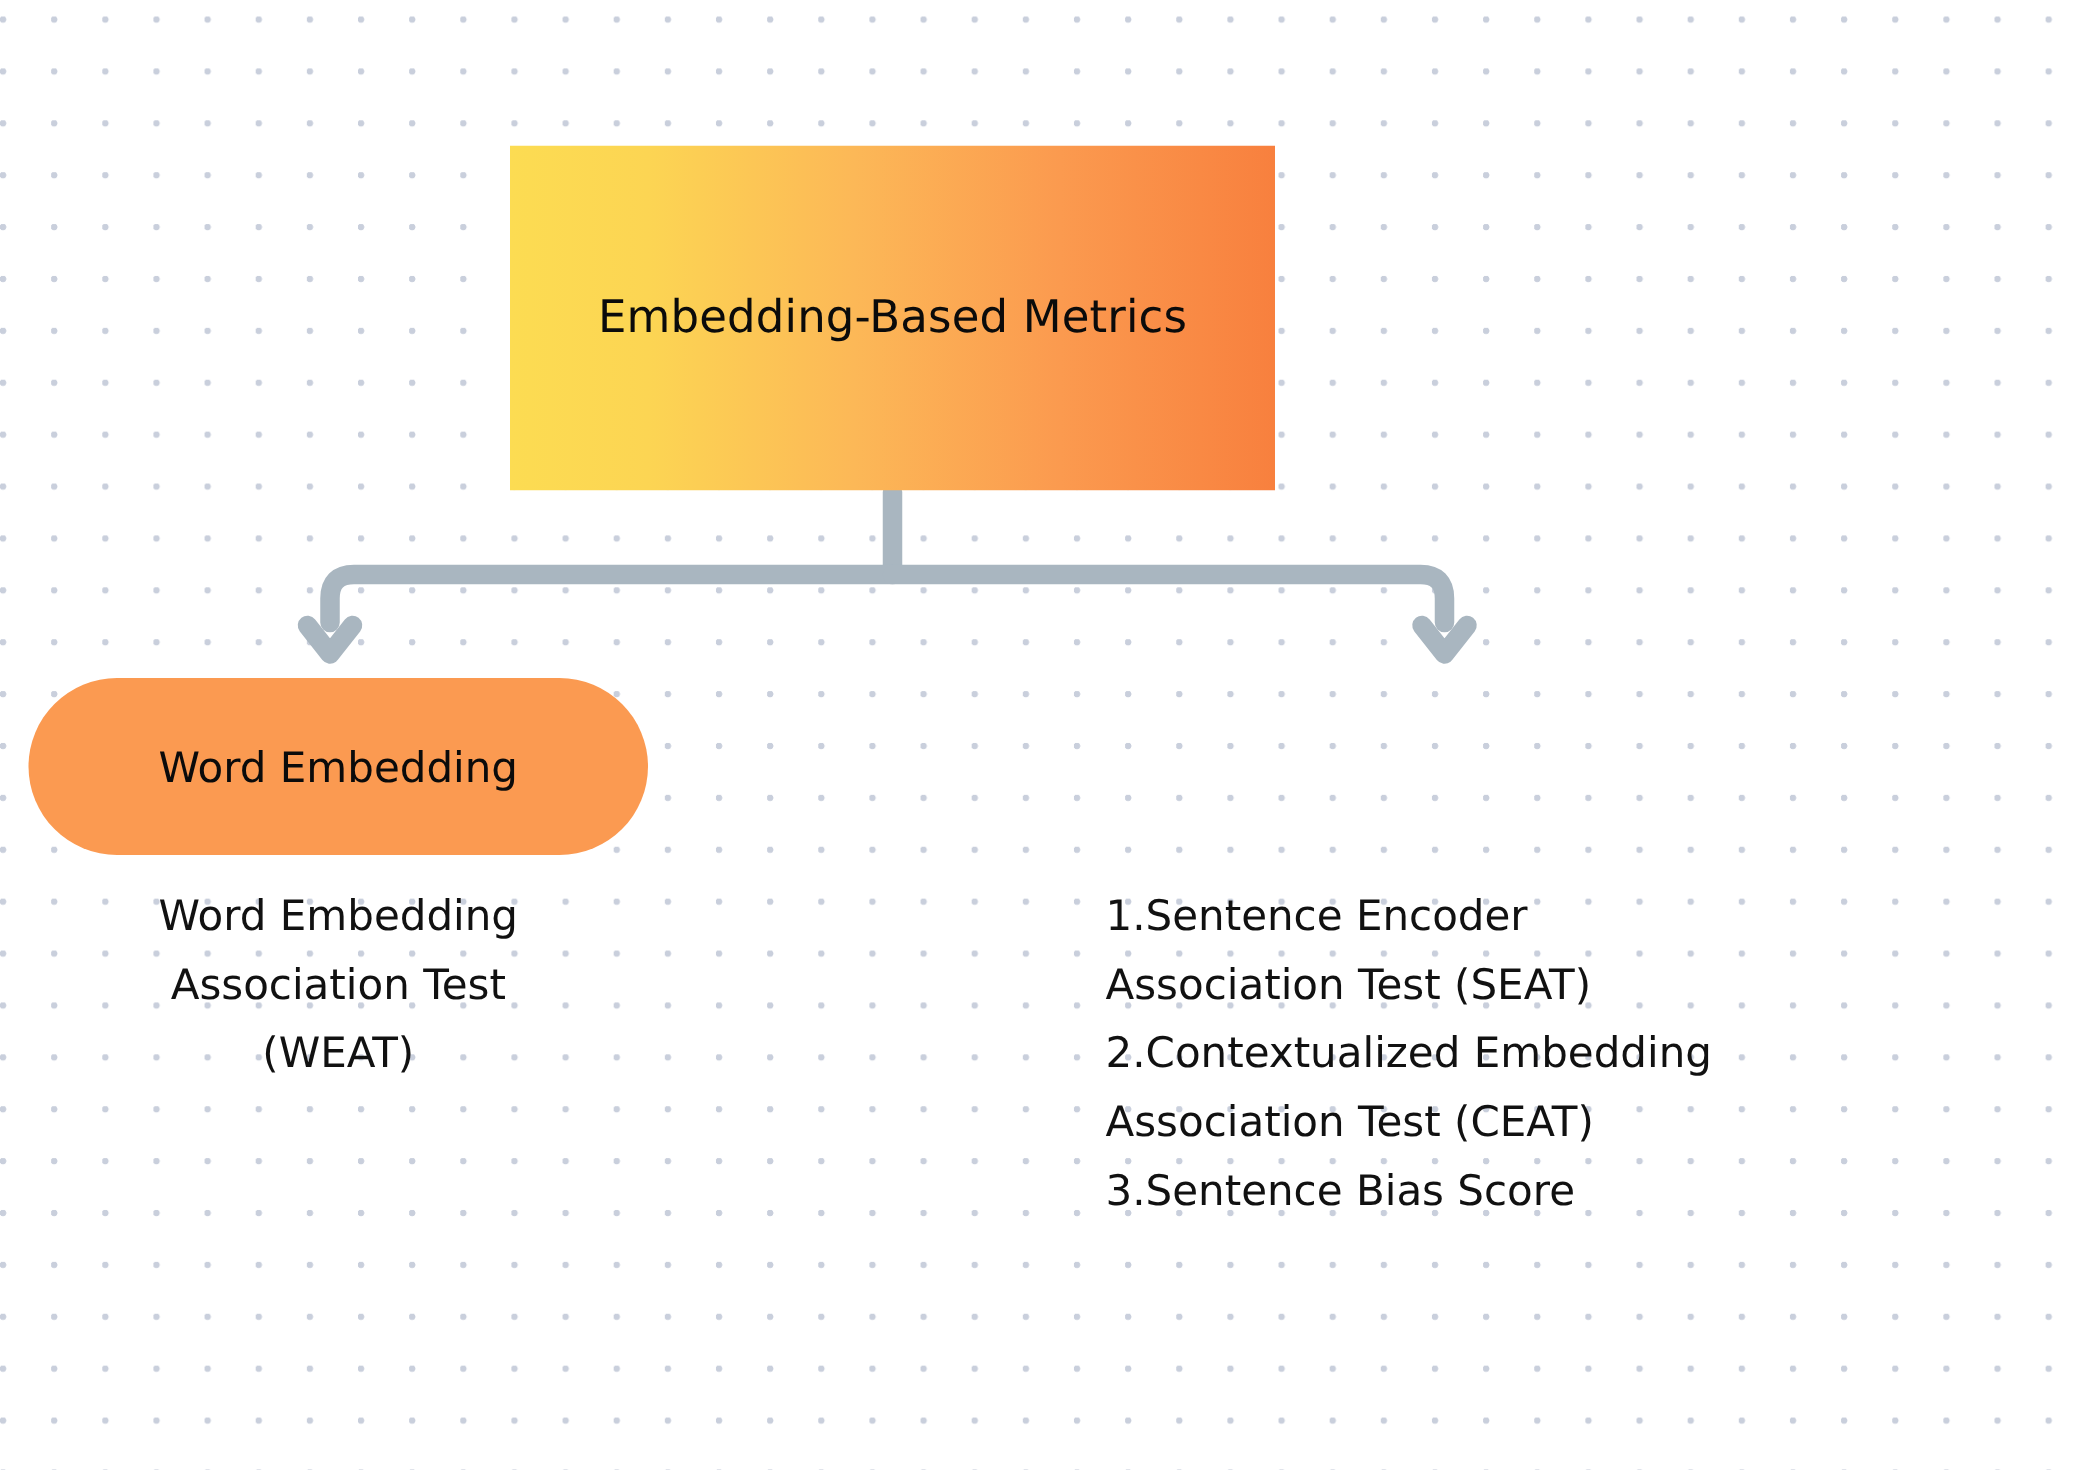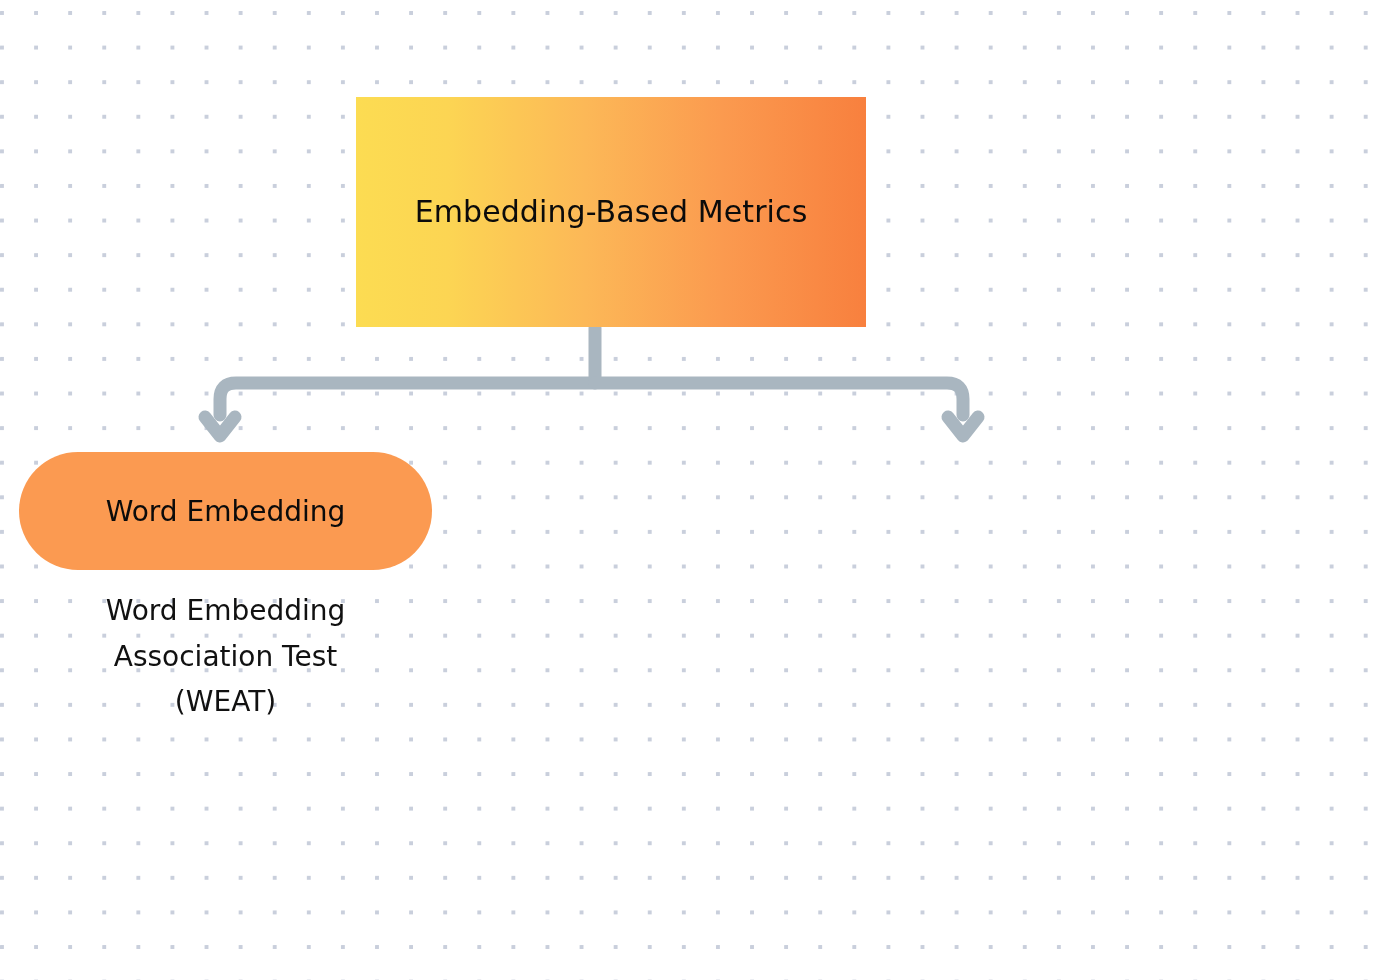--- a/index.html
+++ b/index.html
@@ -21,21 +21,21 @@
     background-color: #ffffff;
     background-image: radial-gradient(circle at 2px 2px, #c9cfdc 2.1px, rgba(255,255,255,0) 2.4px);
     background-size: 34.1px 34.6px;
     background-position: 0px 11px;
     overflow: hidden;
   }
 
   
   .root-node {
     position: absolute;
-    left: 356px;
+    left: 340px;
     top: 97px;
     width: 510px;
     height: 230px;
     display: flex;
     align-items: center;
     justify-content: center;
     box-sizing: border-box;
   }
   .root-node .node-label {
     font-size: 30px;
@@ -144,14 +144,19 @@
 
   <div class="pill-node" id="pill-word" style="background-color:#fb9a51;">
     <span class="node-label">Word Embedding</span>
   </div>
 
 
   <div class="desc-block" id="desc-word">Word Embedding
 Association Test
 (WEAT)</div>
 
+  <div class="desc-block" id="desc-sentence">1.Sentence Encoder
+Association Test (SEAT)
+2.Contextualized Embedding
+Association Test (CEAT)
+3.Sentence Bias Score</div>
 
 </div>
 
 </body></html>

